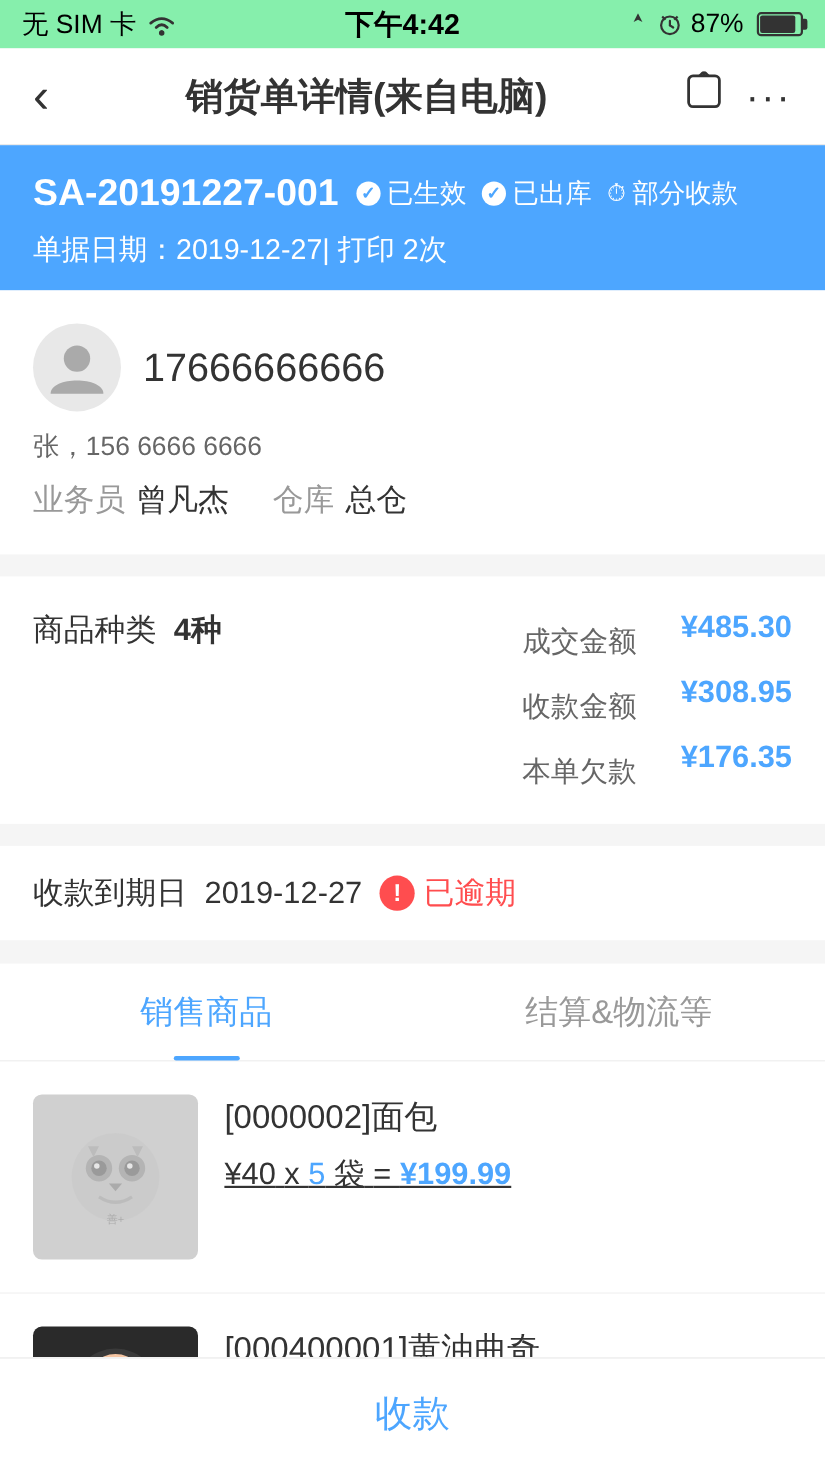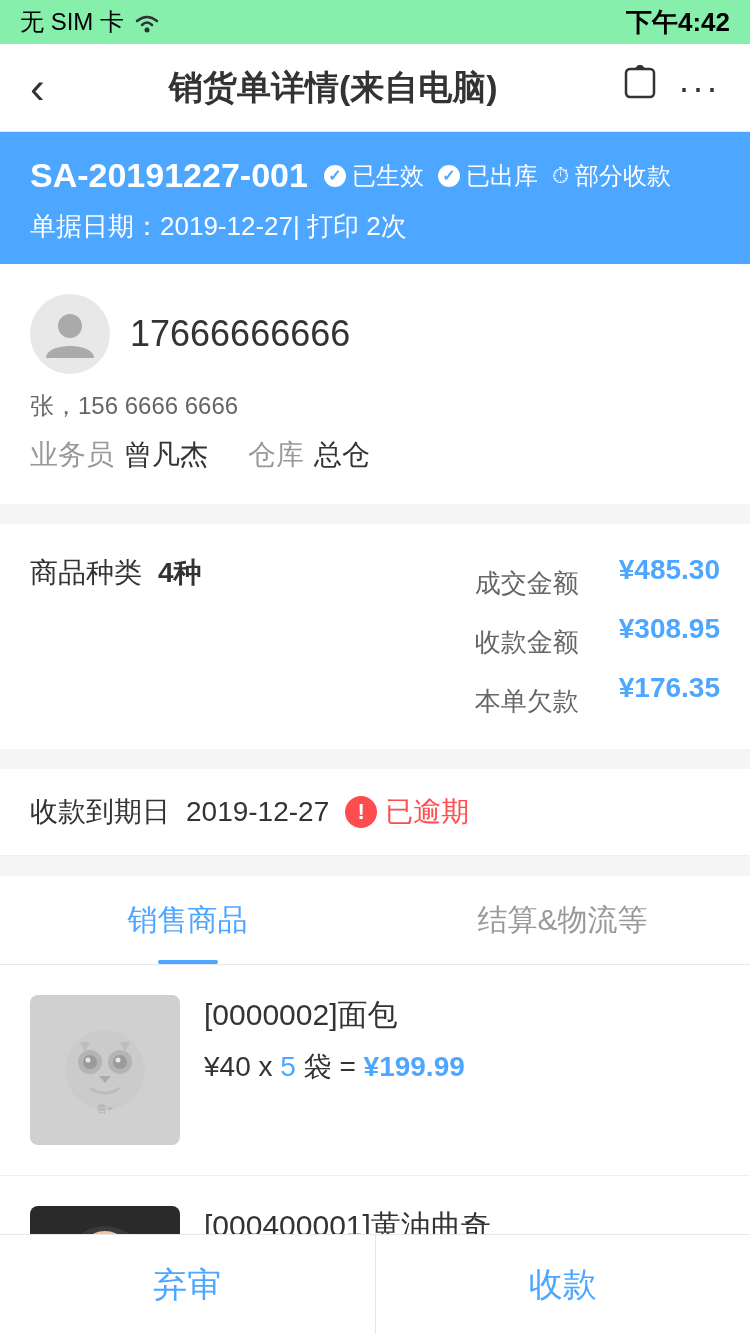--- a/index.html
+++ b/index.html
@@ -365,20 +365,21 @@
       background: #f0f0f0;
       border-radius: 4px;
       padding: 4px 12px;
       font-size: 24px;
       color: #666;
       margin-bottom: 12px;
     }
     .product-price-row {
       font-size: 28px;
       color: #333;
+      text-decoration: underline;
     }
     .price-highlight {
       color: #4da6ff;
     }
     .price-total {
       color: #4da6ff;
       font-weight: 600;
     }
 
     
@@ -428,20 +429,36 @@
   <div class="status-bar-left">
     <span>无 SIM 卡</span>
     <svg width="30" height="22" viewBox="0 0 30 22">
       <path d="M15 18 L15 18" stroke="#333" stroke-width="3" stroke-linecap="round"></path>
       <path d="M10 14 Q15 9 20 14" stroke="#333" stroke-width="2.5" fill="none" stroke-linecap="round"></path>
       <path d="M5 10 Q15 2 25 10" stroke="#333" stroke-width="2.5" fill="none" stroke-linecap="round"></path>
       <circle cx="15" cy="19" r="2.5" fill="#333"></circle>
     </svg>
   </div>
   <div class="status-bar-center">下午4:42</div>
+  <div class="status-bar-right">
+    <svg width="20" height="20" viewBox="0 0 20 20">
+      <path d="M10 0 L14 8 L10 6 L6 8 Z" fill="#333"></path>
+    </svg>
+    <svg width="22" height="22" viewBox="0 0 22 22">
+      <circle cx="11" cy="12" r="8" stroke="#333" stroke-width="2" fill="none"></circle>
+      <line x1="11" y1="8" x2="11" y2="12" stroke="#333" stroke-width="2" stroke-linecap="round"></line>
+      <line x1="11" y1="12" x2="14" y2="14" stroke="#333" stroke-width="2" stroke-linecap="round"></line>
+      <line x1="4" y1="4" x2="7" y2="7" stroke="#333" stroke-width="2"></line>
+      <line x1="18" y1="4" x2="15" y2="7" stroke="#333" stroke-width="2"></line>
+    </svg>
+    <span>87%</span>
+    <div class="battery-icon">
+      <div class="battery-fill"></div>
+    </div>
+  </div>
 </div>
 
 <div class="nav-bar">
   <span class="nav-back" style="font-size:44px; font-weight:300;">‹</span>
   <span class="nav-title">销货单详情(来自电脑)</span>
   <div class="nav-actions">
     <span style="font-size:36px; color:#333;">
       <svg width="36" height="36" viewBox="0 0 36 36">
         <rect x="4" y="4" width="28" height="28" rx="4" stroke="#333" stroke-width="2.5" fill="none"></rect>
         <line x1="18" y1="4" x2="18" y2="0" stroke="#333" stroke-width="2.5"></line>
@@ -616,19 +633,16 @@
         <span>个</span>
         <span> = </span>
         <span class="price-total">¥8.28</span>
       </div>
     </div>
   </div>
 
 </div>
 
 <div class="bottom-bar">
-  <div class="bottom-btn reject">
-    <span>弃审</span>
-  </div>
   <div class="bottom-btn collect">
     <span>收款</span>
   </div>
 </div>
 
 </body></html>

